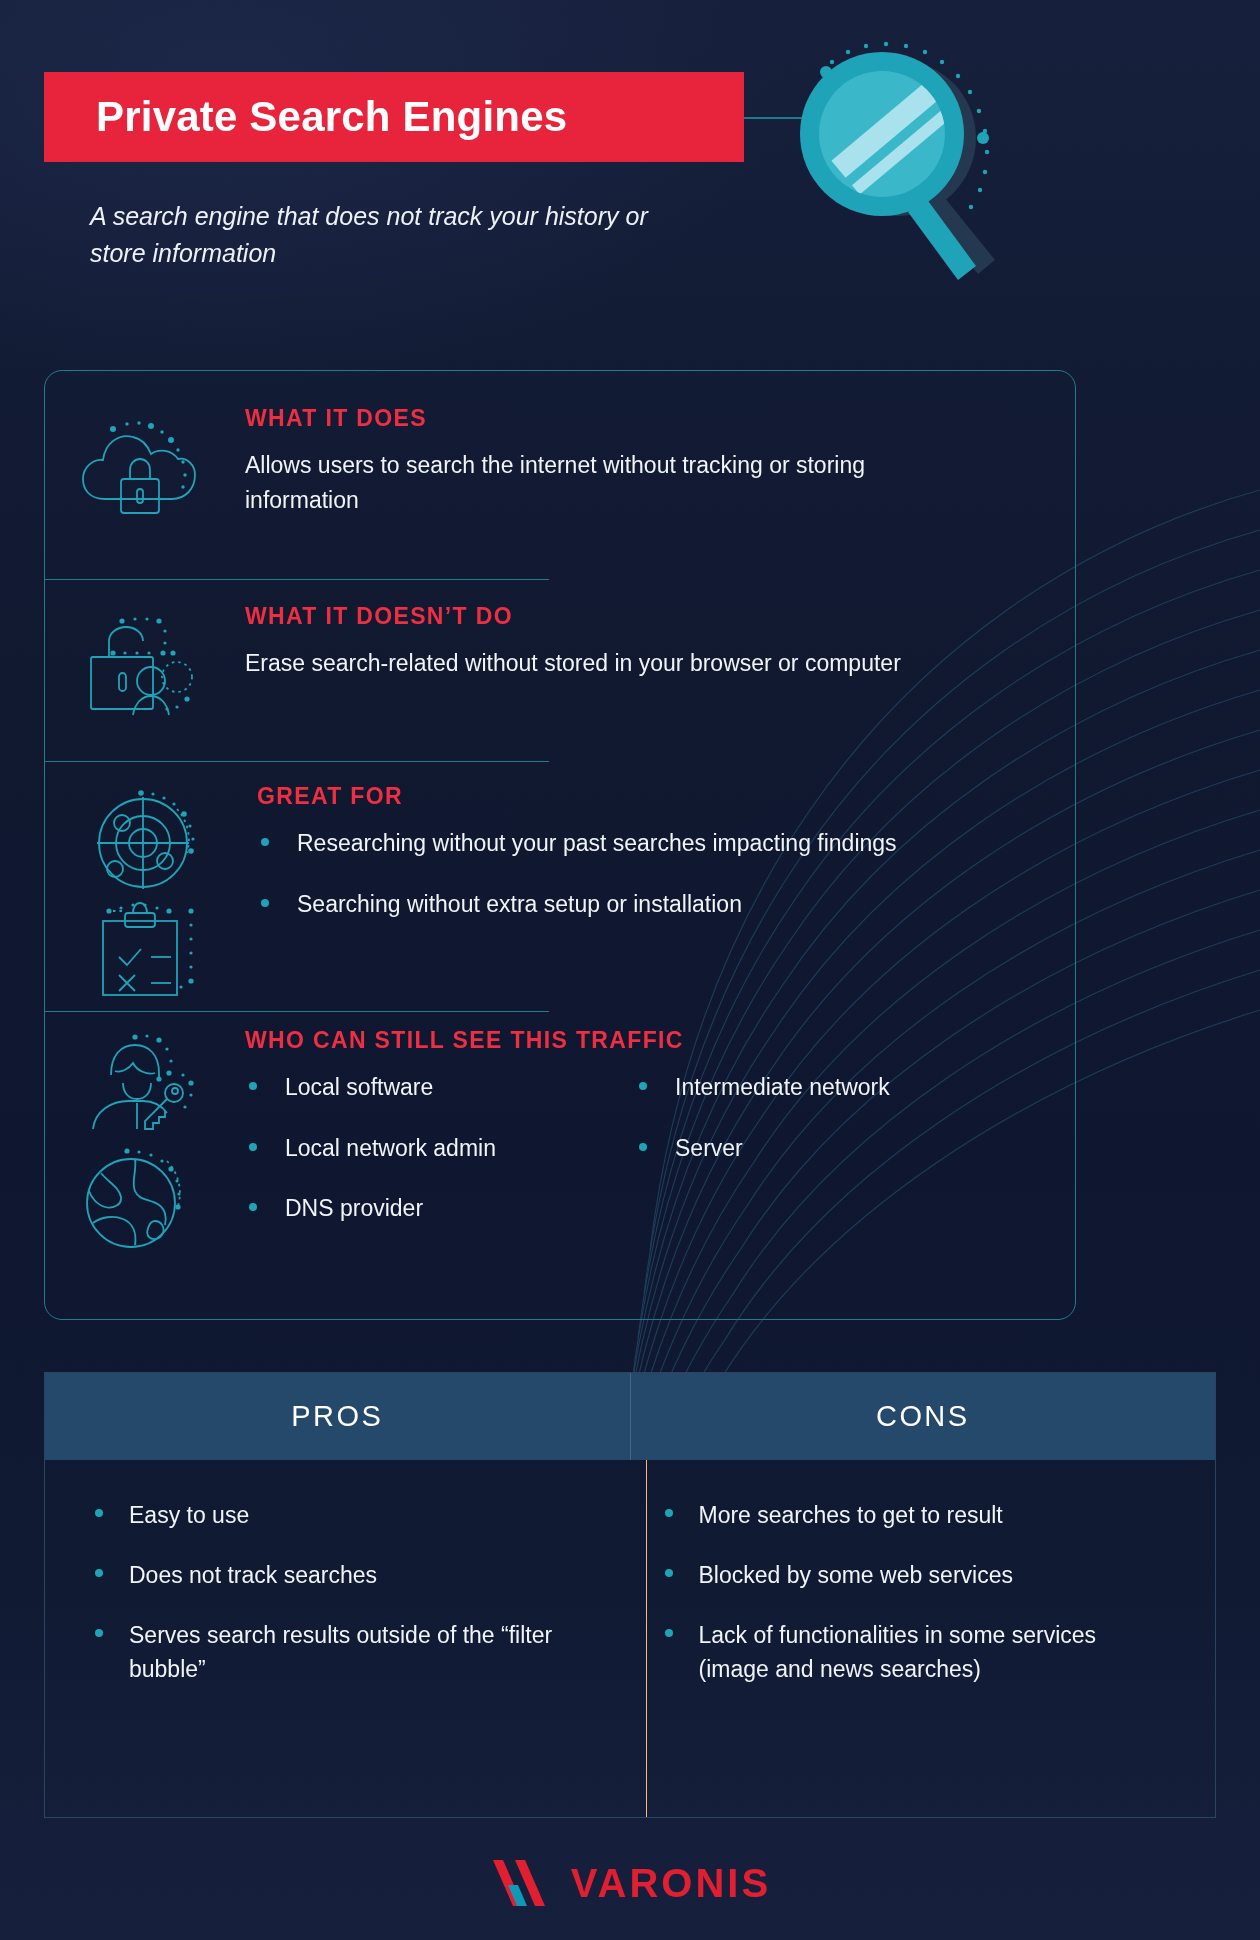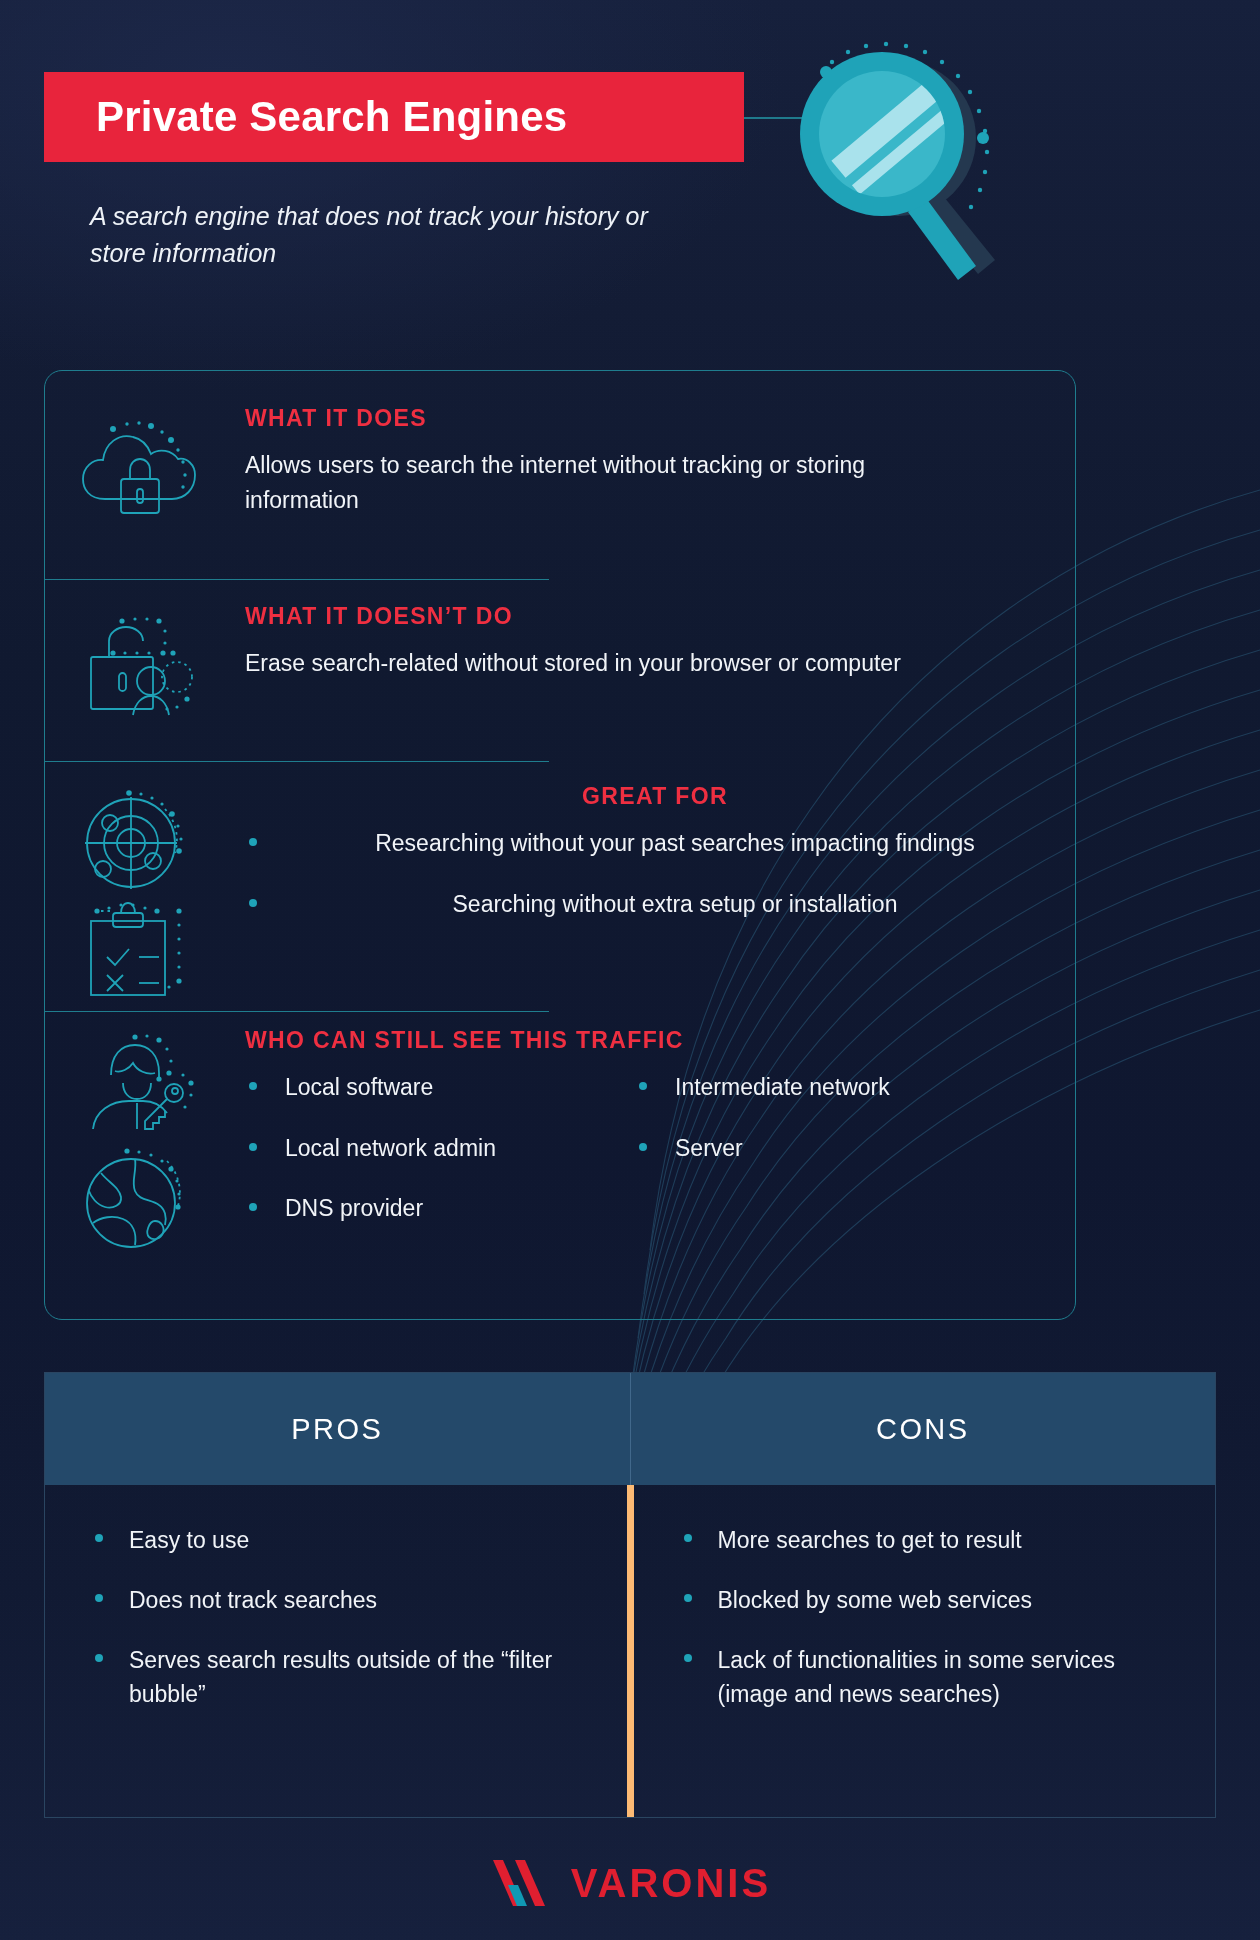--- a/index.html
+++ b/index.html
@@ -125,38 +125,38 @@
 
   
   .table {
     position: absolute;
     left: 44px; top: 1372px;
     width: 1172px; height: 446px;
     border: 1px solid #2a4561;
     display: flex;
     flex-direction: column;
   }
-  .table-head { display: flex; height: 112px; }
+  .table-head { display: flex; height: 87px; }
   .table-head .cell {
     flex: 1;
     background: #24496a;
     display: flex; align-items: center; justify-content: center;
     color: #ffffff;
     font-size: 29px;
     letter-spacing: 2.4px;
   }
   .table-head .cell + .cell { border-left: 1px solid #3f6party; }
   .table-head .cell.second { border-left: 1px solid #41688b; }
 
   .table-body { display: flex; flex: 1; }
   .table-body .cell {
     flex: 1;
     padding: 38px 44px 0 48px;
   }
-  .table-body .cell.second { border-left: 7px solid #fdba74; }
+  .table-body .cell.second { border-left: 1px solid #fdba74; padding-left: 16px; }
   .table-body ul { list-style: none; }
   .table-body li {
     position: relative;
     color: #f1f4f8;
     font-size: 23px;
     line-height: 1.48;
     padding-left: 36px;
     margin-bottom: 26px;
   }
   .table-body li::before {
@@ -333,21 +333,21 @@
           <circle cx="90" cy="94" r="1.6"></circle>
         </g>
       </svg>
     </div>
     <div class="sec-body" style="left:200px; top:24px; width:880px;">
       <div class="sec-head">WHAT IT DOESN’T DO</div>
       <div class="sec-text">Erase search-related without stored in your browser or computer</div>
     </div>
   </div>
 
-  <div class="section" style="left:0; top:390px; width:1172px; height:250px;text-align:center;">
+  <div class="section" style="left:12px; top:390px; width:1172px; height:250px;">
     <div class="sec-icon" style="left:34px; top:26px;">
       <svg width="116" height="106" viewBox="0 0 116 106">
         <g fill="none" stroke="#1fa3b8" stroke-width="1.8">
           <circle cx="52" cy="56" r="44"></circle>
           <circle cx="52" cy="56" r="27"></circle>
           <circle cx="52" cy="56" r="14"></circle>
           <line x1="52" y1="10" x2="52" y2="102"></line>
           <line x1="6" y1="56" x2="98" y2="56"></line>
           <circle cx="31" cy="36" r="8"></circle>
           <circle cx="74" cy="74" r="8"></circle>

